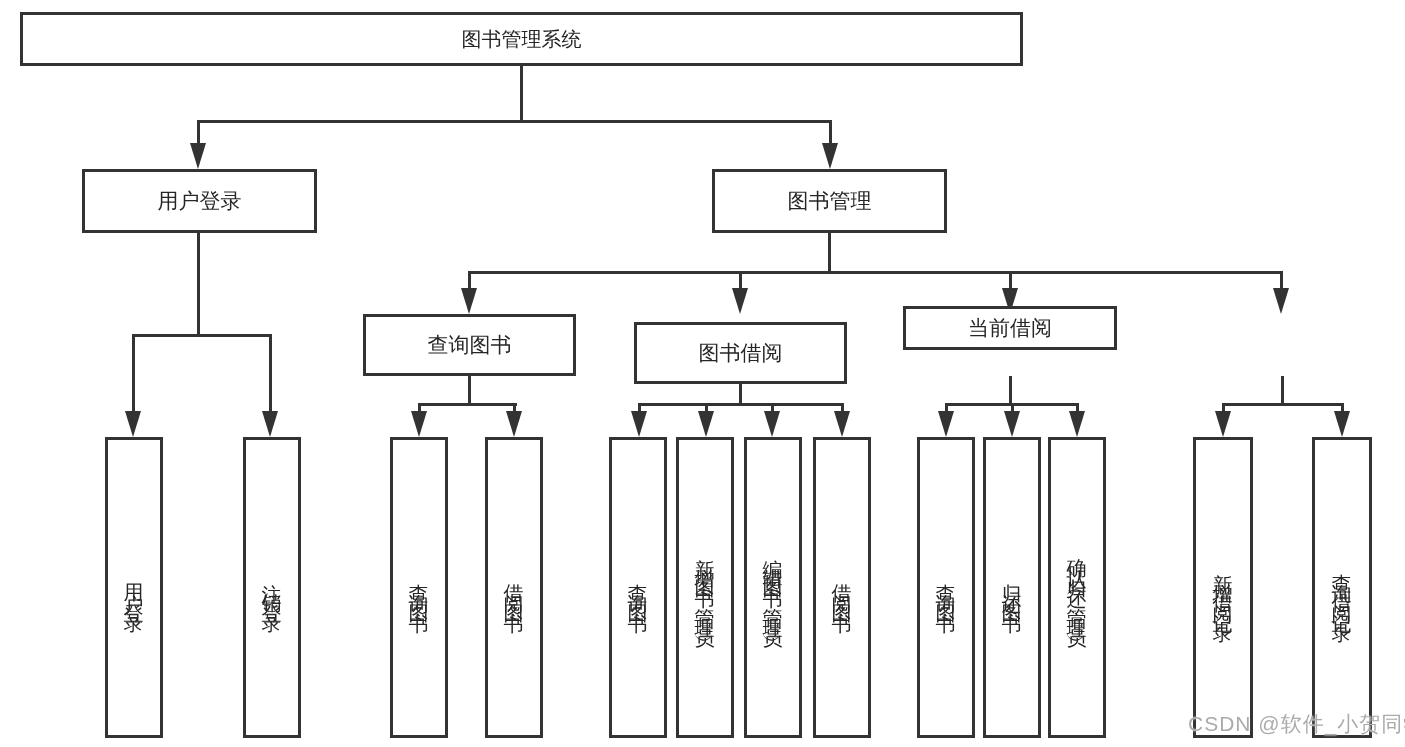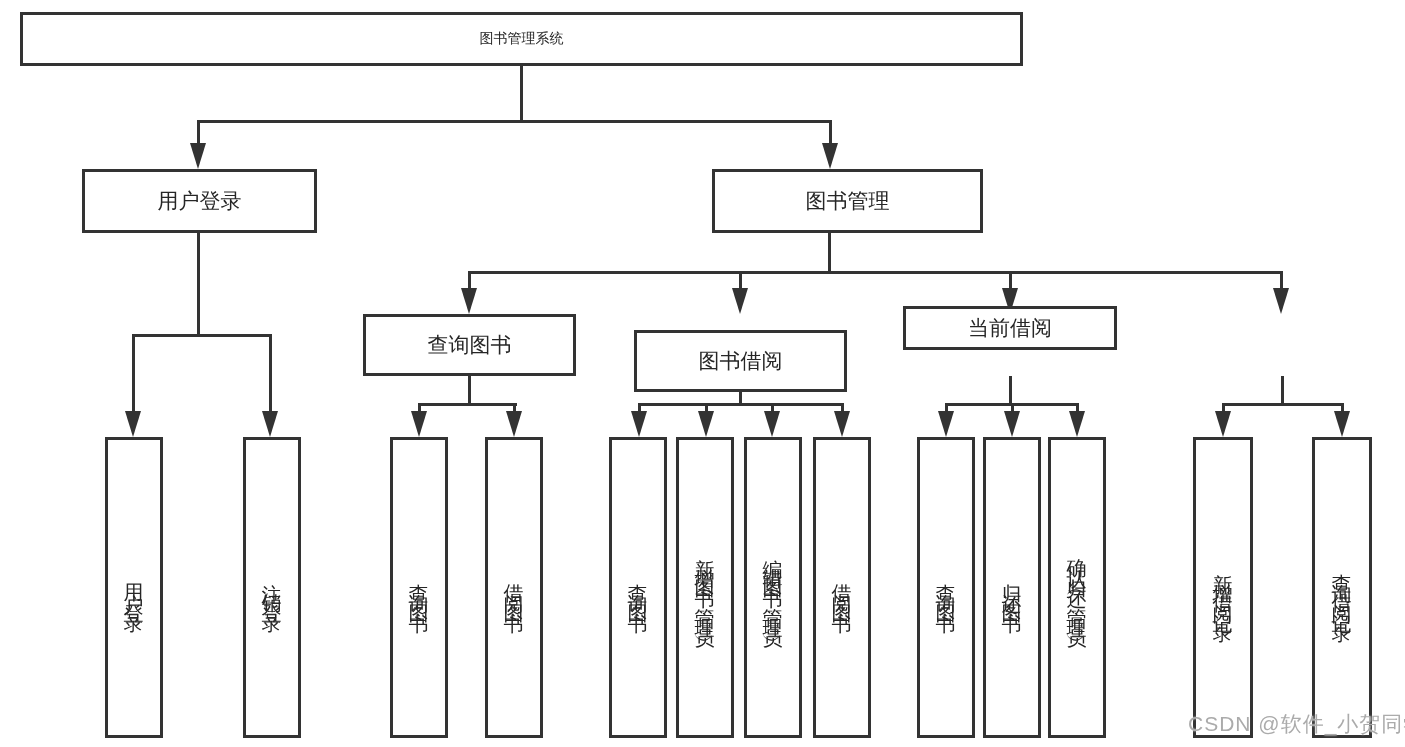--- a/index.html
+++ b/index.html
@@ -104,35 +104,35 @@
   <div class="ar" style="left:1004px;top:411px"></div>
   <div class="ar" style="left:1069px;top:411px"></div>
 
   <div class="ln" style="left:1281px;top:376px;width:3px;height:30px"></div>
   <div class="ln" style="left:1222px;top:403px;width:122px;height:3px"></div>
   <div class="ln" style="left:1222px;top:403px;width:3px;height:12px"></div>
   <div class="ln" style="left:1341px;top:403px;width:3px;height:12px"></div>
   <div class="ar" style="left:1215px;top:411px"></div>
   <div class="ar" style="left:1334px;top:411px"></div>
 
-  <div class="bx" style="left:20px;top:12px;width:1003px;height:54px;font-size:14px">
+  <div class="bx" style="left:20px;top:12px;width:1003px;height:54px;font-size:20px">
     <span class="lbl">图书管理系统</span>
   </div>
 
   <div class="bx" style="left:82px;top:169px;width:235px;height:64px">
     <span class="lbl">用户登录</span>
   </div>
-  <div class="bx" style="left:712px;top:169px;width:271px;height:64px">
+  <div class="bx" style="left:712px;top:169px;width:235px;height:64px">
     <span class="lbl">图书管理</span>
   </div>
 
   <div class="bx" style="left:363px;top:314px;width:213px;height:62px">
     <span class="lbl">查询图书</span>
   </div>
-  <div class="bx" style="left:634px;top:330px;width:213px;height:62px">
+  <div class="bx" style="left:634px;top:322px;width:213px;height:62px">
     <span class="lbl">图书借阅</span>
   </div>
   <div class="bx" style="left:903px;top:306px;width:214px;height:44px">
     <span class="lbl">当前借阅</span>
   </div>
 
   <div class="bx vx" style="left:105px">
     <span class="vt">用户登录</span>
   </div>
   <div class="bx vx" style="left:243px">

